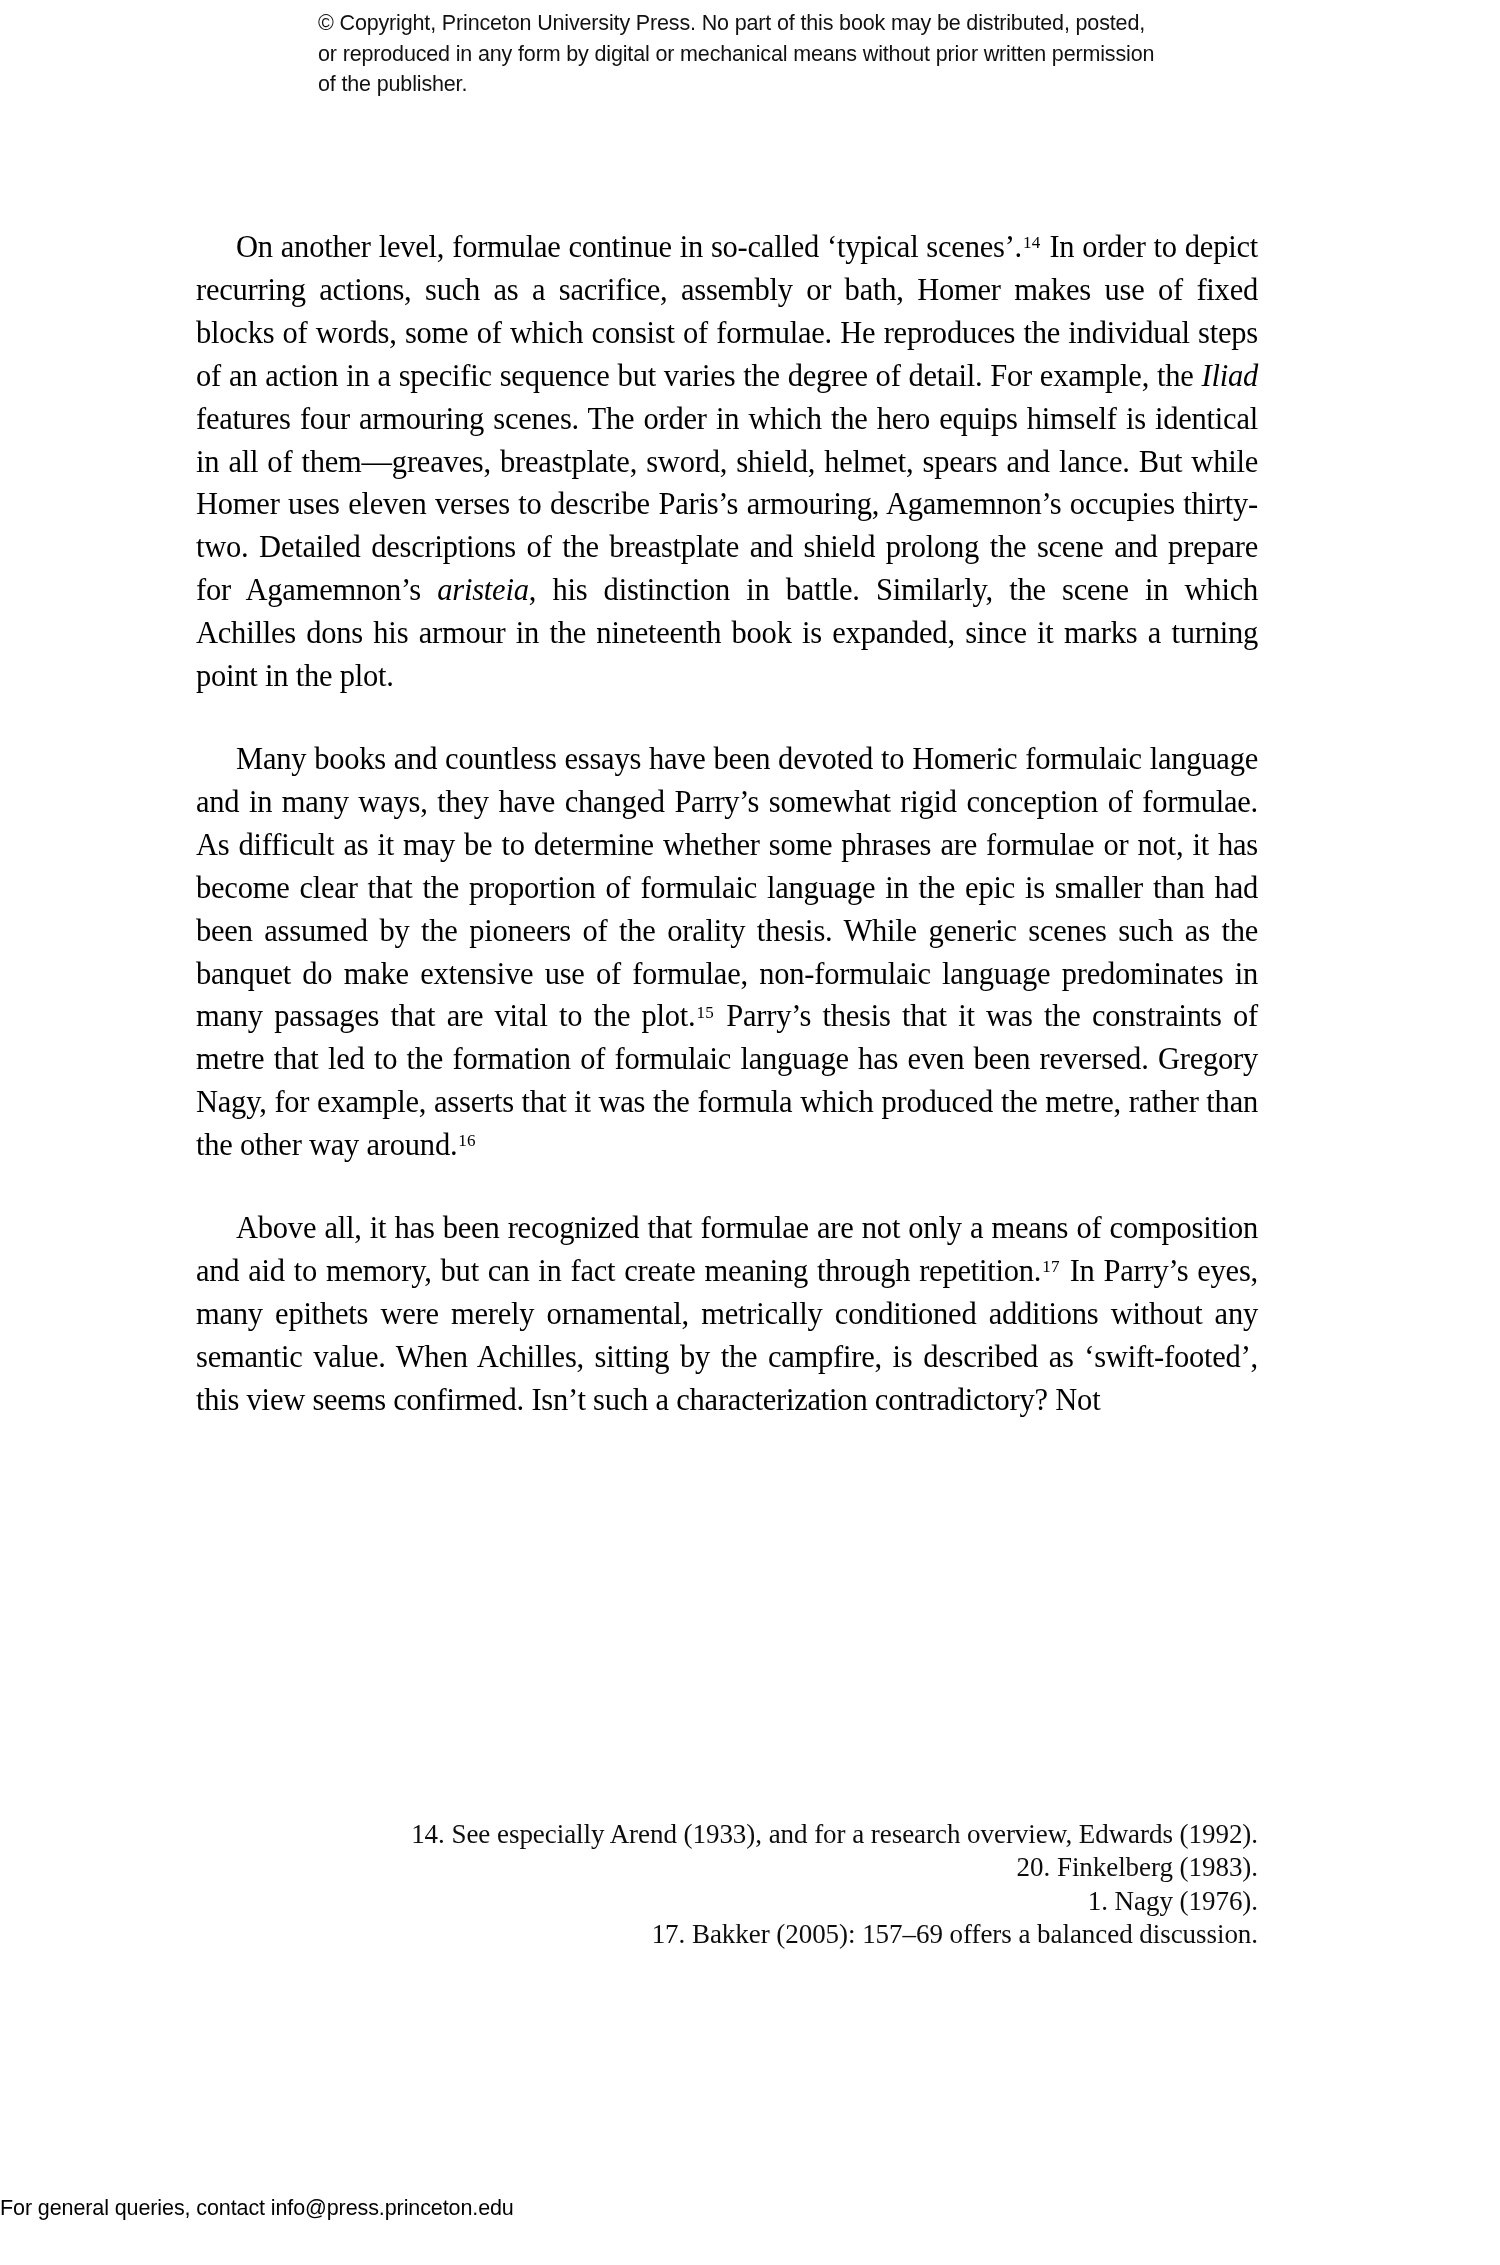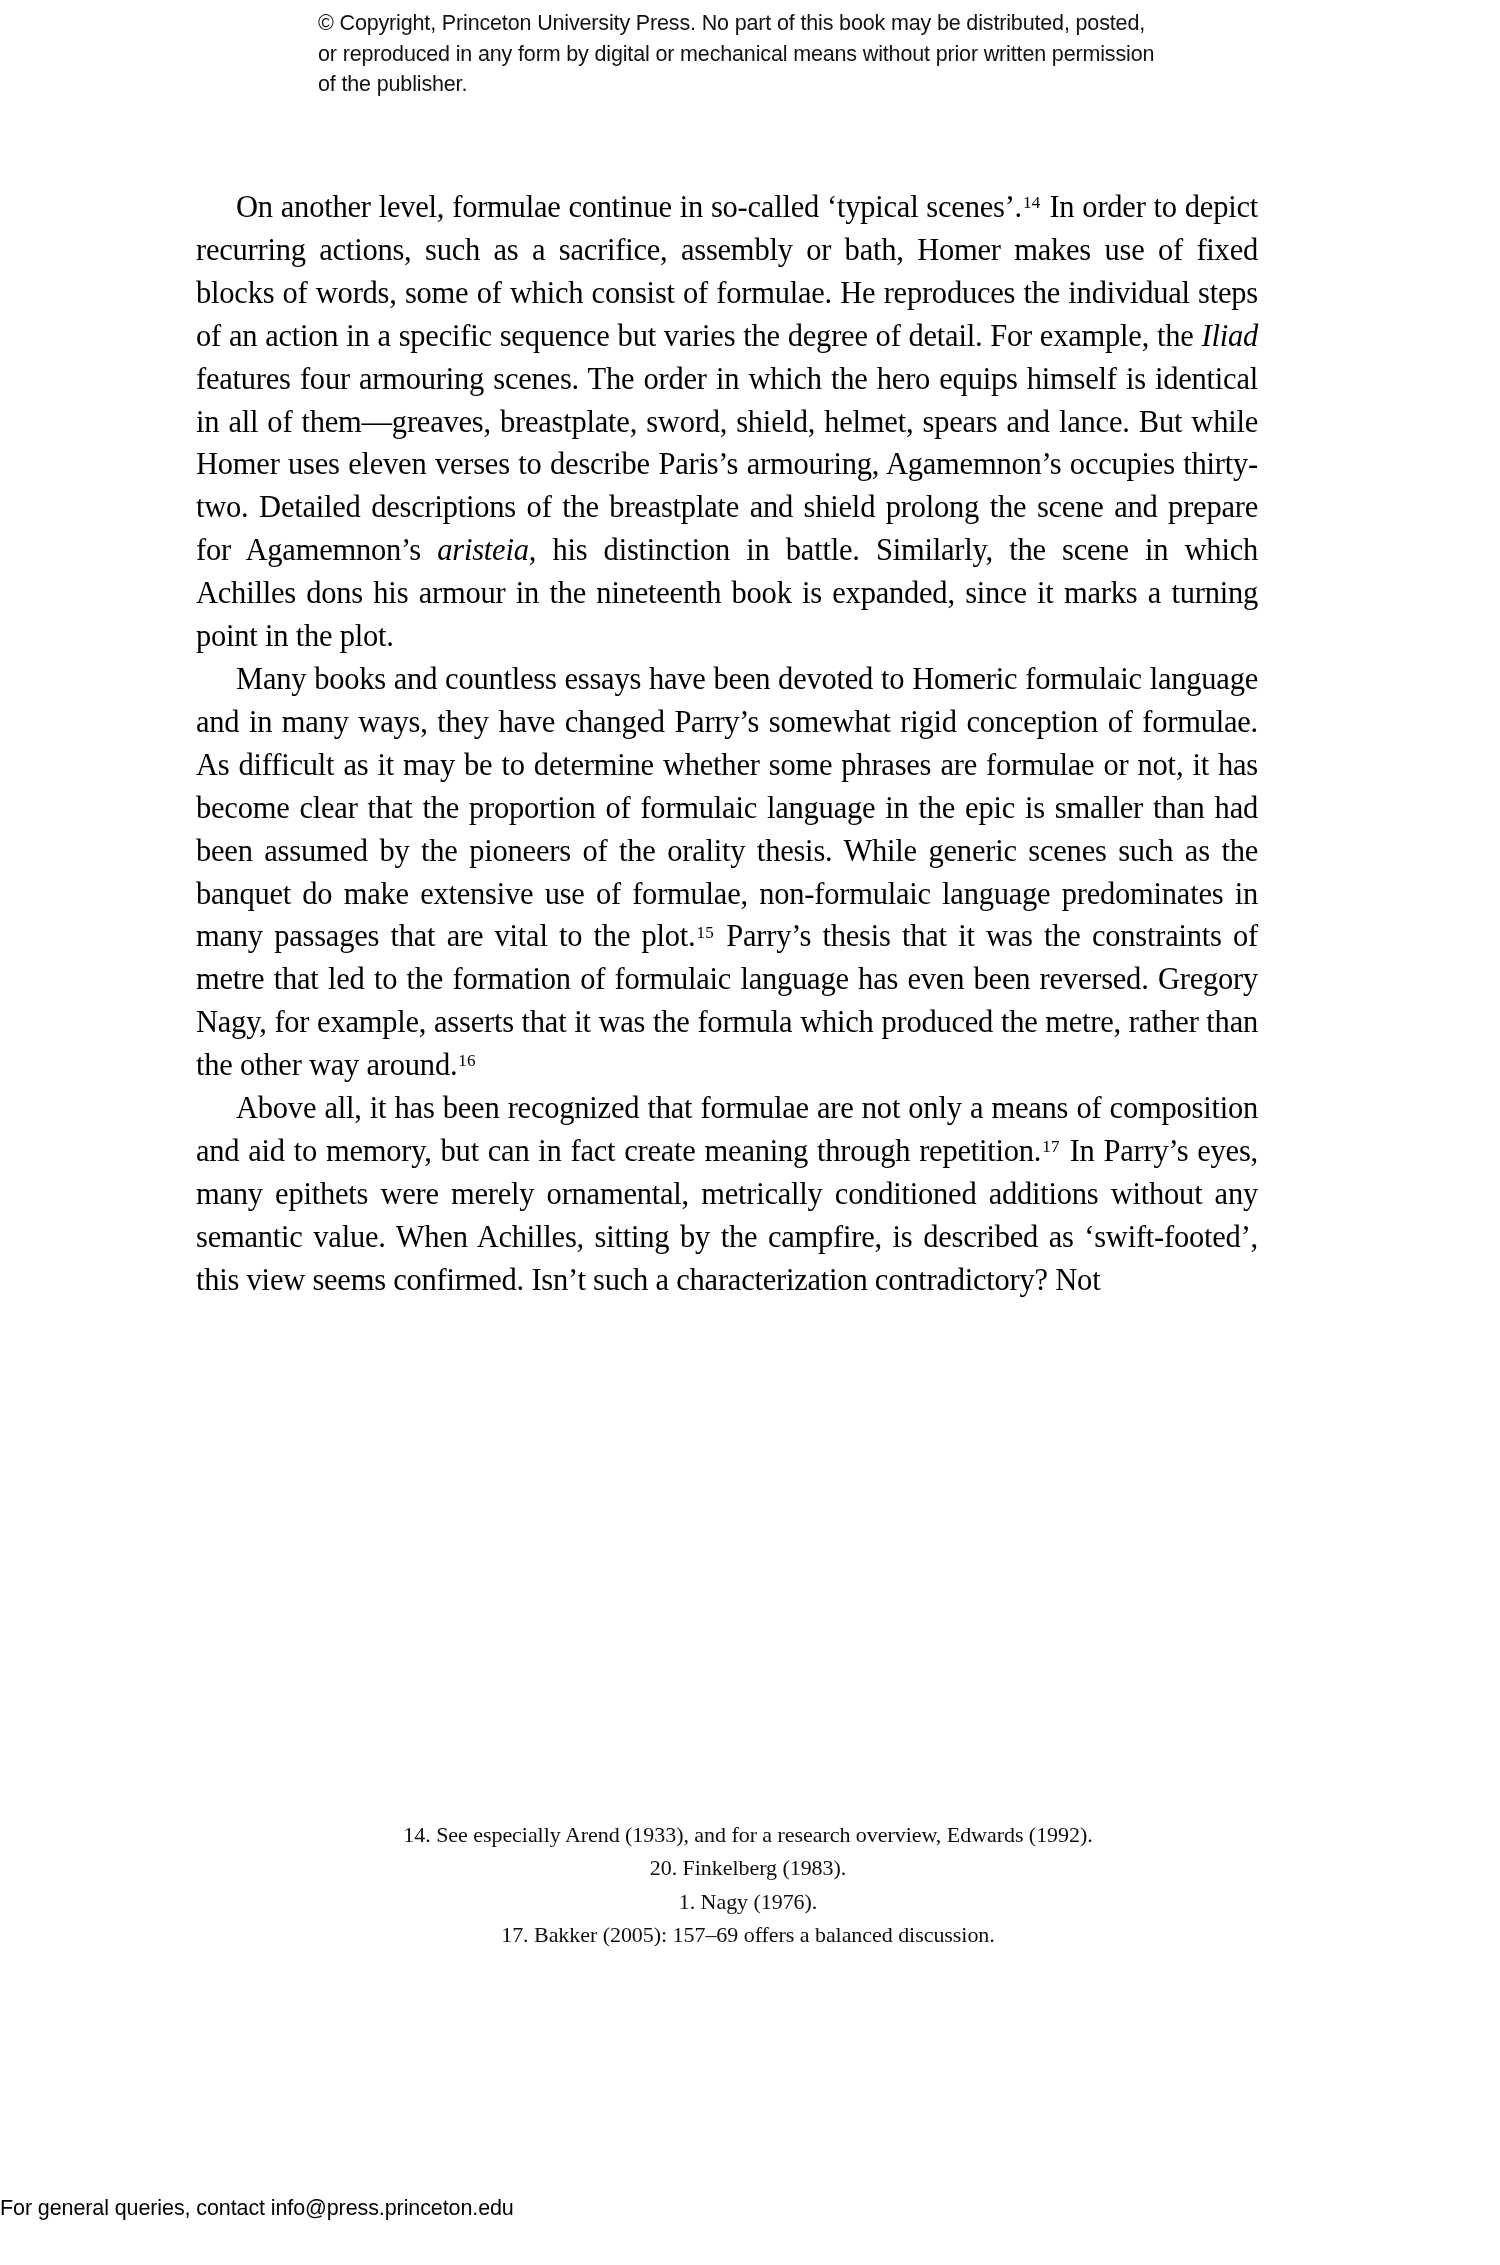--- a/index.html
+++ b/index.html
@@ -68,42 +68,42 @@
   p.body-para {
     margin: 0;
     font-size: 30.5px;
     line-height: 42.9px;
     text-align: justify;
     text-justify: inter-word;
     text-indent: 40px;
     color: #000000;
     hyphens: none;
   }
-  p.body-para.tight { letter-spacing: -0.22px; }
+  p.body-para.tight { letter-spacing: -0.22px; margin-top: 40px; }
   .ital { font-style: italic; }
   sup.fn-ref {
     font-size: 0.56em;
     vertical-align: 0.52em;
     line-height: 0;
     letter-spacing: 0.2px;
     padding-left: 1px;
     padding-right: 1px;
   }
 
   
   .footnotes {
     position: absolute;
     left: 238px;
     top: 1818px;
     width: 1020px;
   }
   .footnote-item {
-    font-size: 22px;
+    font-size: 27px;
     line-height: 33.4px;
-    text-align: center;
+    text-align: right;
     color: #0d0d0d;
     letter-spacing: -0.05px;
     white-space: nowrap;
   }
   .footnote-item .fn-num {
     font-variant-numeric: oldstyle-nums;
   }
 
   
   .page-footer {

